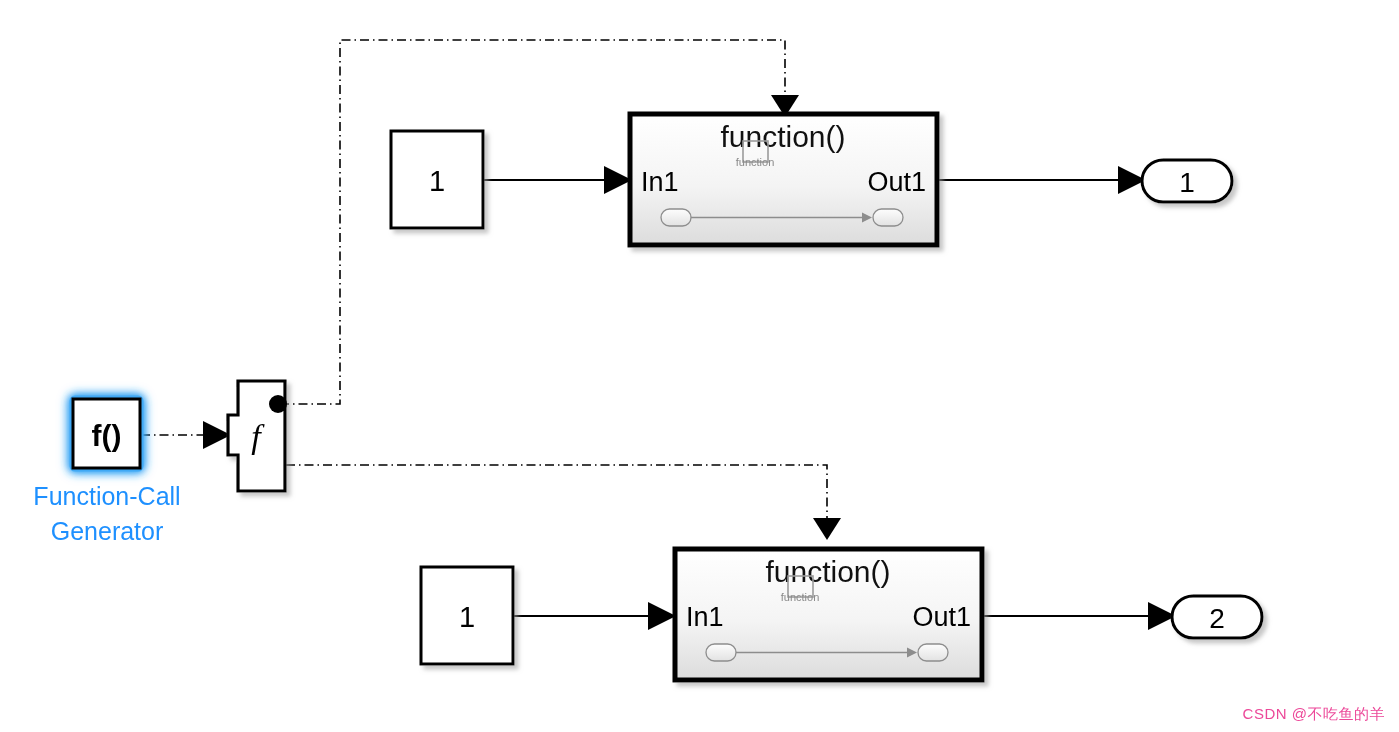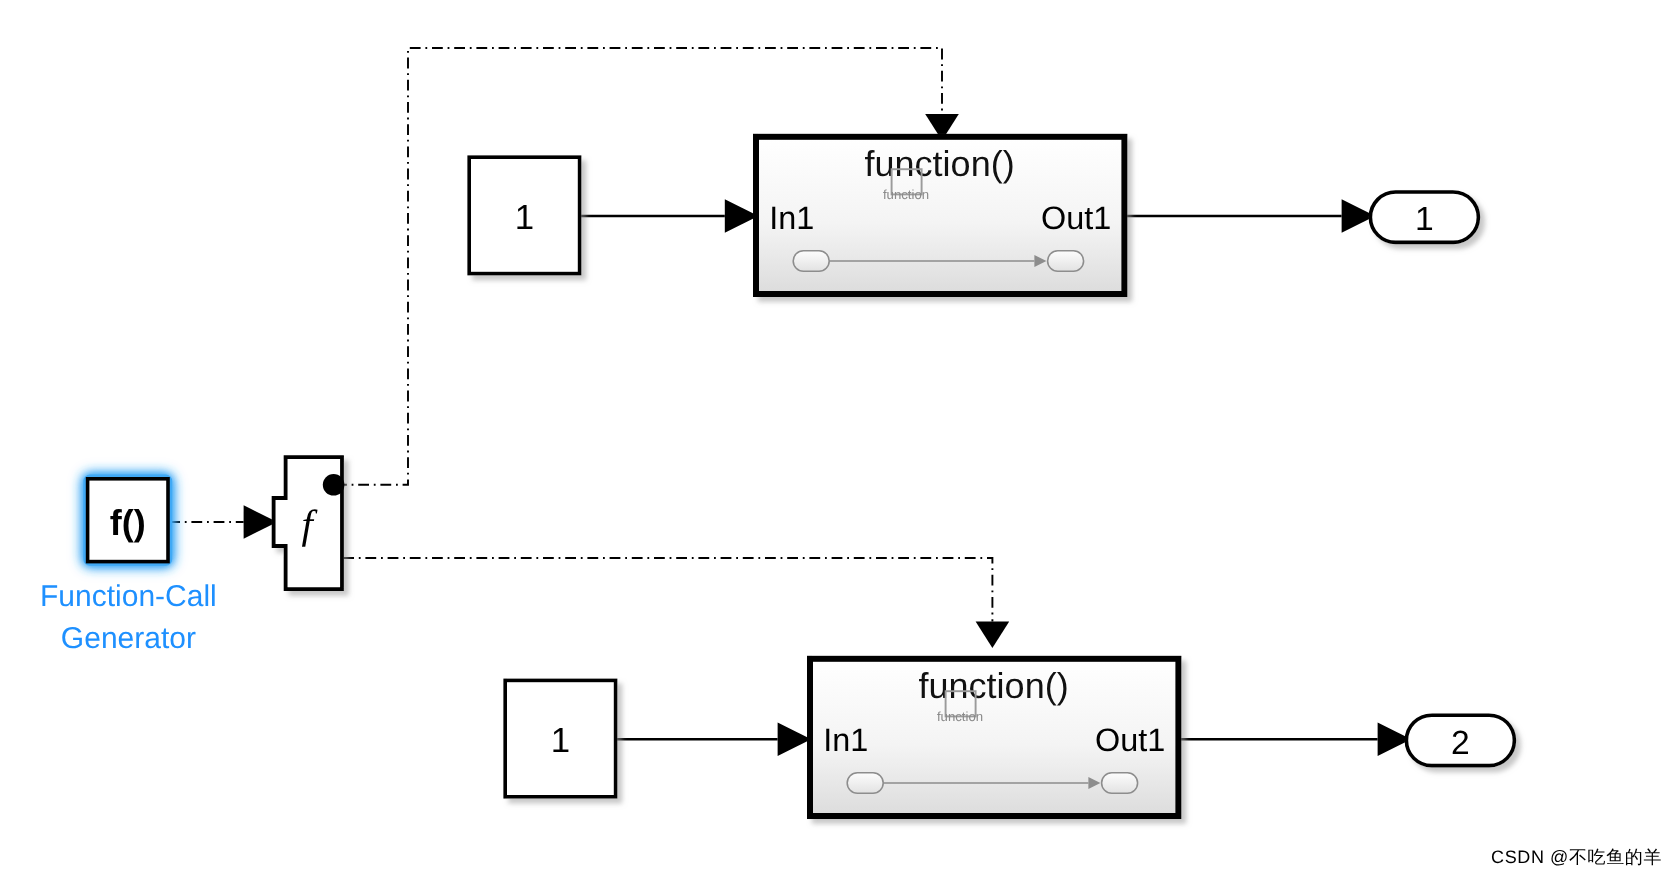--- a/index.html
+++ b/index.html
@@ -64,21 +64,21 @@
   .gen-label {
     font-family: "Liberation Sans", sans-serif;
     font-size: 25px;
   }
   .watermark {
     position: absolute;
     right: 14px;
     bottom: 8px;
     font-family: "Liberation Sans", sans-serif;
     font-size: 15px;
-    color: #000000;
+    color: #ec4899;
     white-space: nowrap;
     letter-spacing: 0.5px;
     text-align: center;
   }
 </style>
 </head>
 <body>
 
 <div id="canvas">
 

